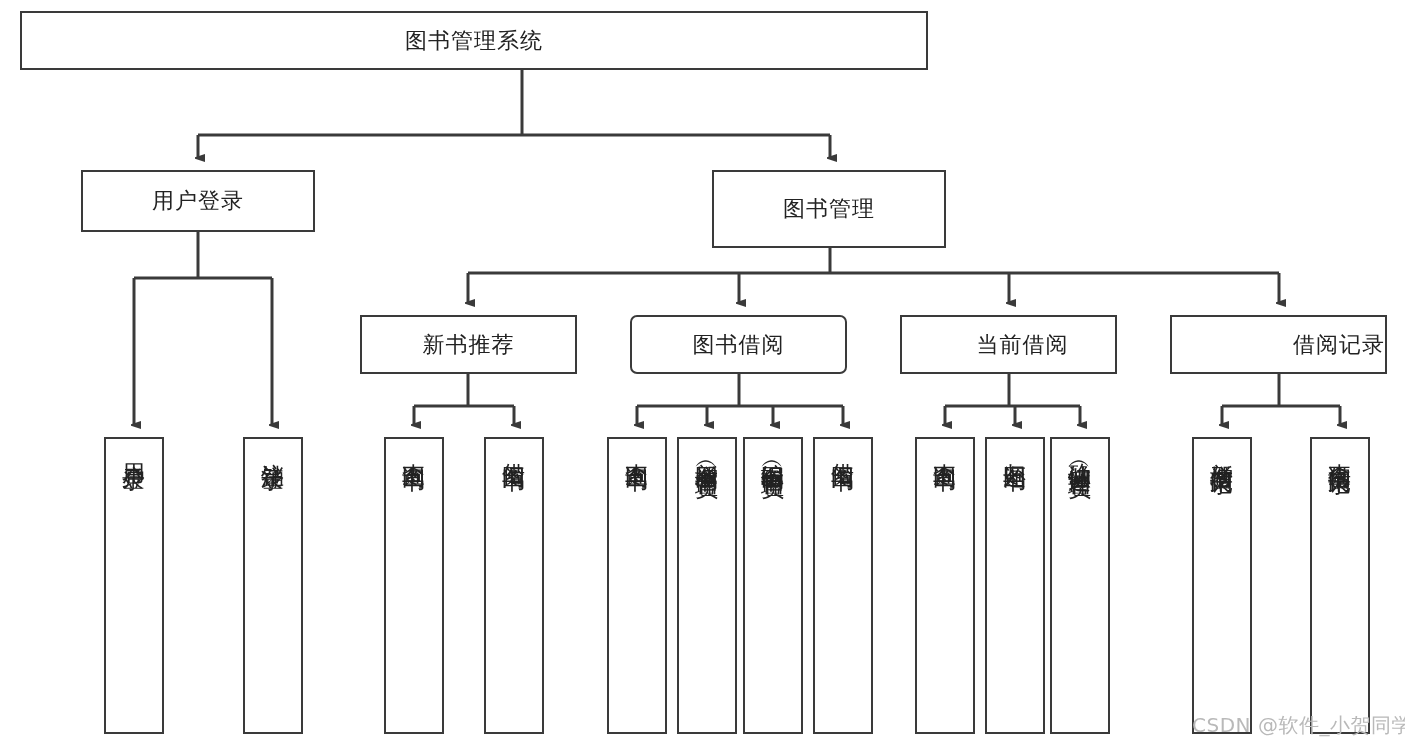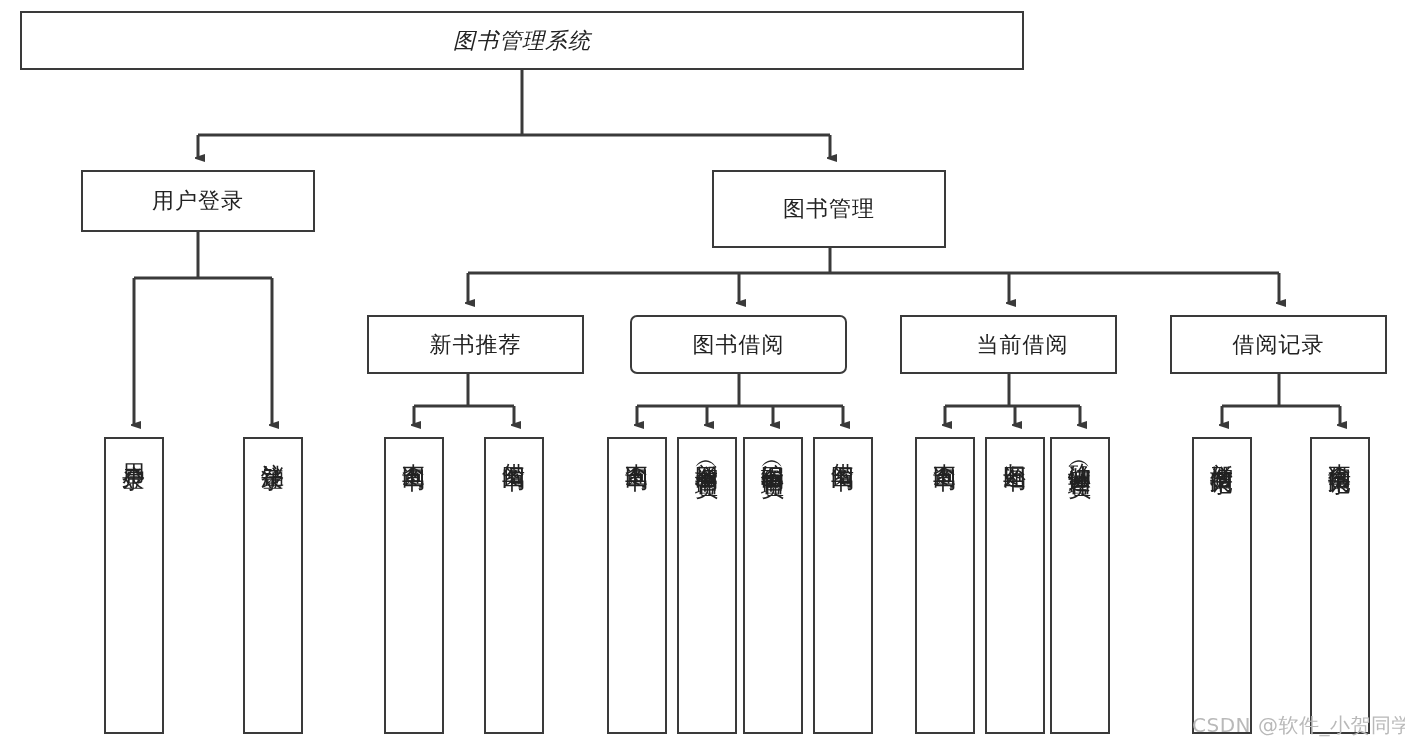--- a/index.html
+++ b/index.html
@@ -119,45 +119,45 @@
       <path d="M1015,406 L1015,425" marker-end="url(#arrow)"></path>
       <path d="M1080,406 L1080,425" marker-end="url(#arrow)"></path>
 
       <path d="M1279,374 L1279,406"></path>
       <path d="M1222,406 L1340,406"></path>
       <path d="M1222,406 L1222,425" marker-end="url(#arrow)"></path>
       <path d="M1340,406 L1340,425" marker-end="url(#arrow)"></path>
     </g>
   </svg>
 
-  <div class="node h" style="left:20px; top:11px; width:1004px; height:59px;font-style:italic;">
+  <div class="node h" style="left:20px; top:11px; width:908px; height:59px;">
     <span class="label">图书管理系统</span>
   </div>
 
   <div class="node h" style="left:81px; top:170px; width:234px; height:62px;">
     <span class="label">用户登录</span>
   </div>
 
   <div class="node h" style="left:712px; top:170px; width:234px; height:78px;">
     <span class="label">图书管理</span>
   </div>
 
-  <div class="node h" style="left:360px; top:315px; width:217px; height:59px;margin-left:7px;">
+  <div class="node h" style="left:360px; top:315px; width:217px; height:59px;">
     <span class="label">新书推荐</span>
   </div>
 
   <div class="node h" style="left:630px; top:315px; width:217px; height:59px;border-radius:7px;">
     <span class="label">图书借阅</span>
   </div>
 
   <div class="node h" style="left:900px; top:315px; width:217px; height:59px;padding-left:28px;">
     <span class="label">当前借阅</span>
   </div>
 
-  <div class="node h" style="left:1170px; top:315px; width:217px; height:59px;">
+  <div class="node h" style="left:1170px; top:315px; width:217px; height:59px;justify-content:flex-end;">
     <span class="label">借阅记录</span>
   </div>
 
   <div class="node v" style="left:104px; top:437px; width:60px; height:297px;">
     <span class="label">用户登录</span>
   </div>
 
   <div class="node v" style="left:243px; top:437px; width:60px; height:297px;">
     <span class="label">注销登录</span>
   </div>

